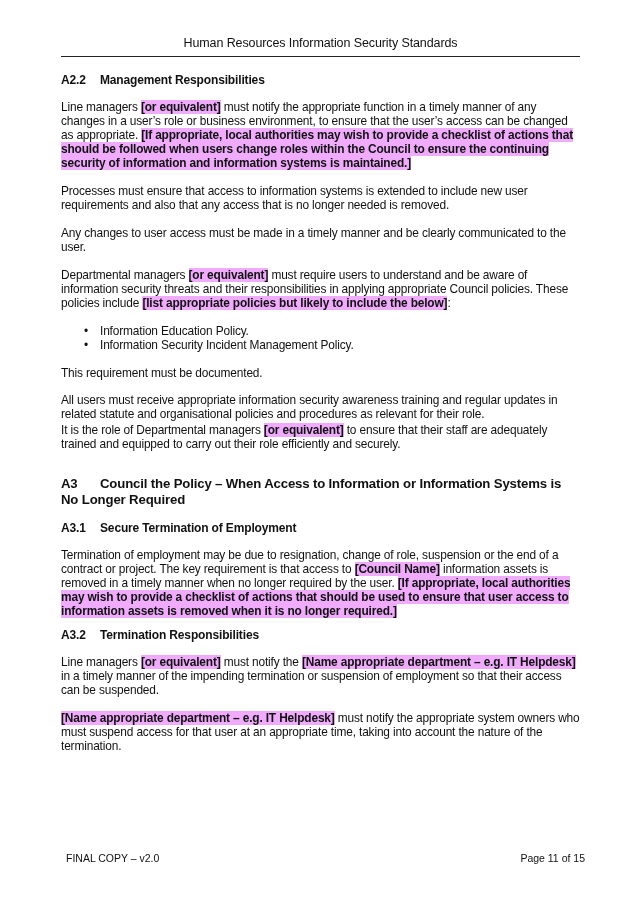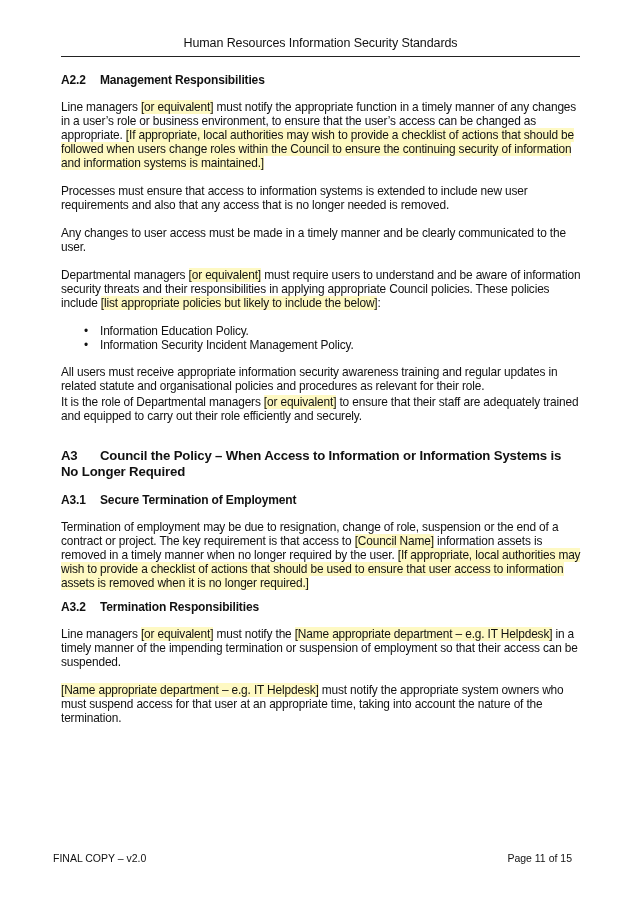--- a/index.html
+++ b/index.html
@@ -48,39 +48,39 @@
       line-height: 14px;
     }
     h2 {
       font-size: 13.2px;
       font-weight: bold;
       margin: 0;
       line-height: 16px;
     }
     .num { display: inline-block; width: 39px; }
     p { margin: 0; }
-    .hl { background: #fef9c3; }
+    .hl { background: #f0abfc; font-weight: bold; }
     ul.bullets {
       list-style: none;
       margin: 0;
       padding: 0;
     }
     ul.bullets li {
       position: relative;
       padding-left: 39px;
     }
     ul.bullets li::before {
       content: "•";
       position: absolute;
       left: 23px;
       top: 0;
     }
     .page-footer {
       position: absolute;
-      left: 53px;
+      left: 66px;
       width: 519px;
       top: 852px;
       font-size: 10.5px;
       display: flex;
       justify-content: space-between;
       text-align: center;
     }
   </style>
 </head>
 <body>
@@ -99,20 +99,21 @@
 
   <p style="margin-top:14px">Any changes to user access must be made in a timely manner and be clearly communicated to the user.</p>
 
   <p style="margin-top:14px"><span>Departmental managers </span><span class="hl">[or equivalent]</span><span> must require users to understand and be aware of information security threats and their responsibilities  in applying appropriate Council policies. These policies include </span><span class="hl">[list appropriate policies but likely to include the below]</span><span>:</span></p>
 
   <ul class="bullets" style="margin-top:14px">
     <li>Information Education Policy.</li>
     <li>Information Security Incident Management Policy.</li>
   </ul>
 
+  <p style="margin-top:14px">This requirement must be documented.</p>
 
   <p style="margin-top:13px">All users must receive appropriate information security awareness training and regular updates in related statute and organisational policies and procedures as relevant for their role.</p>
   <p style="margin-top:2px"><span>It is the role of Departmental managers </span><span class="hl">[or equivalent]</span><span> to ensure that their staff are adequately trained and equipped to carry out their role efficiently and securely.</span></p>
 
   <h2 style="margin-top:25px">
     <span class="num">A3</span><span>Council the Policy – When Access to Information or Information Systems is No Longer Required</span>
   </h2>
 
   <h3 style="margin-top:13px">
     <span class="num">A3.1</span><span>Secure Termination of Employment</span>

